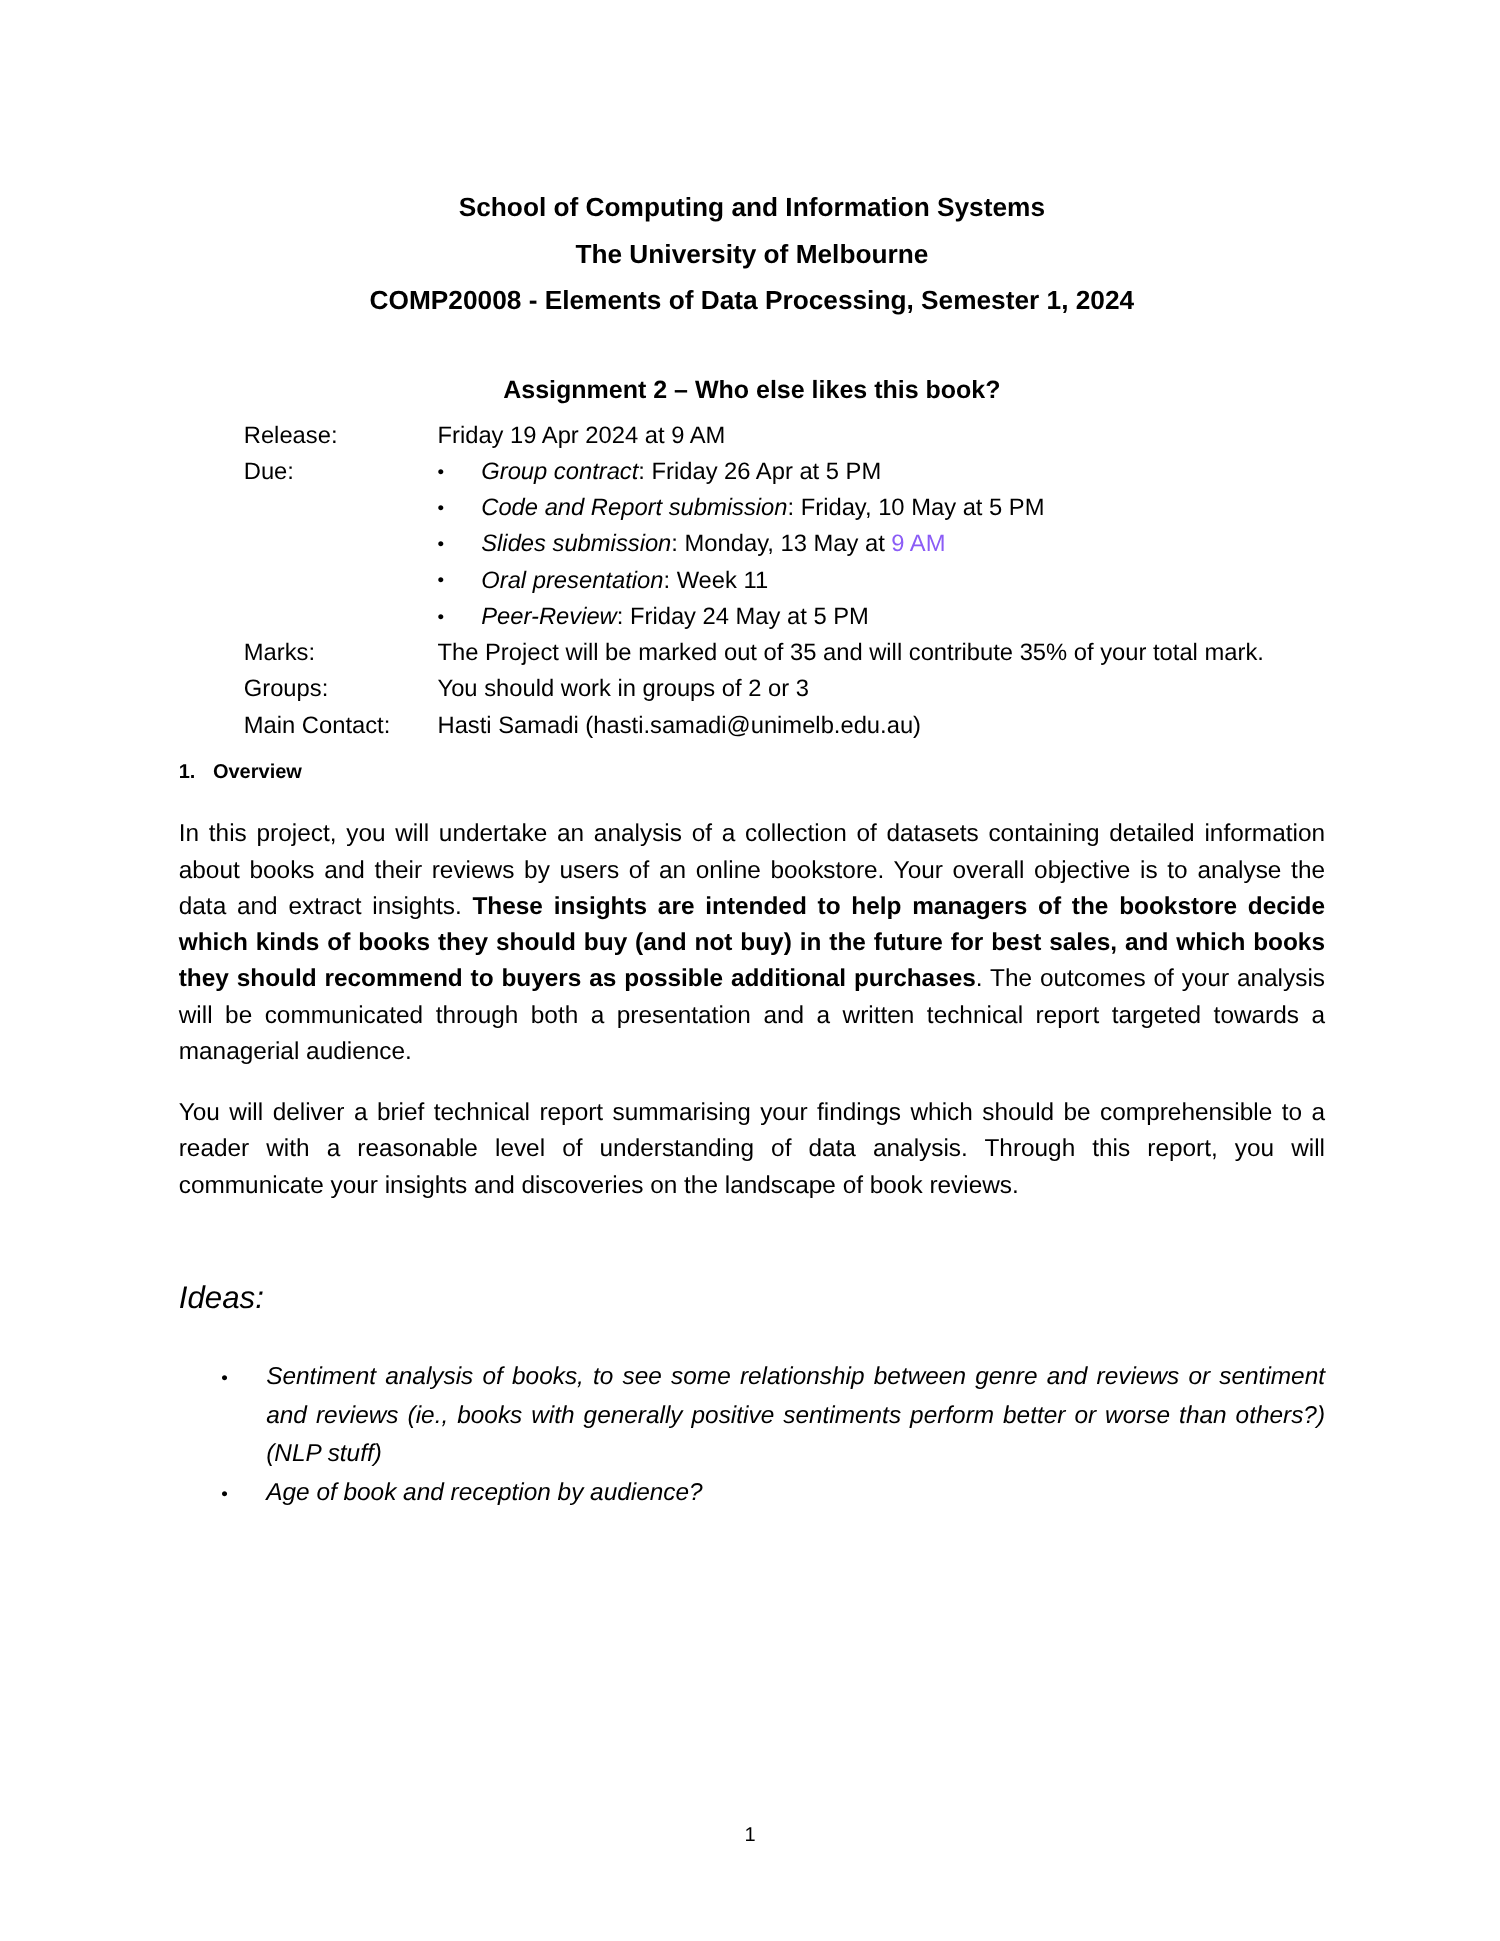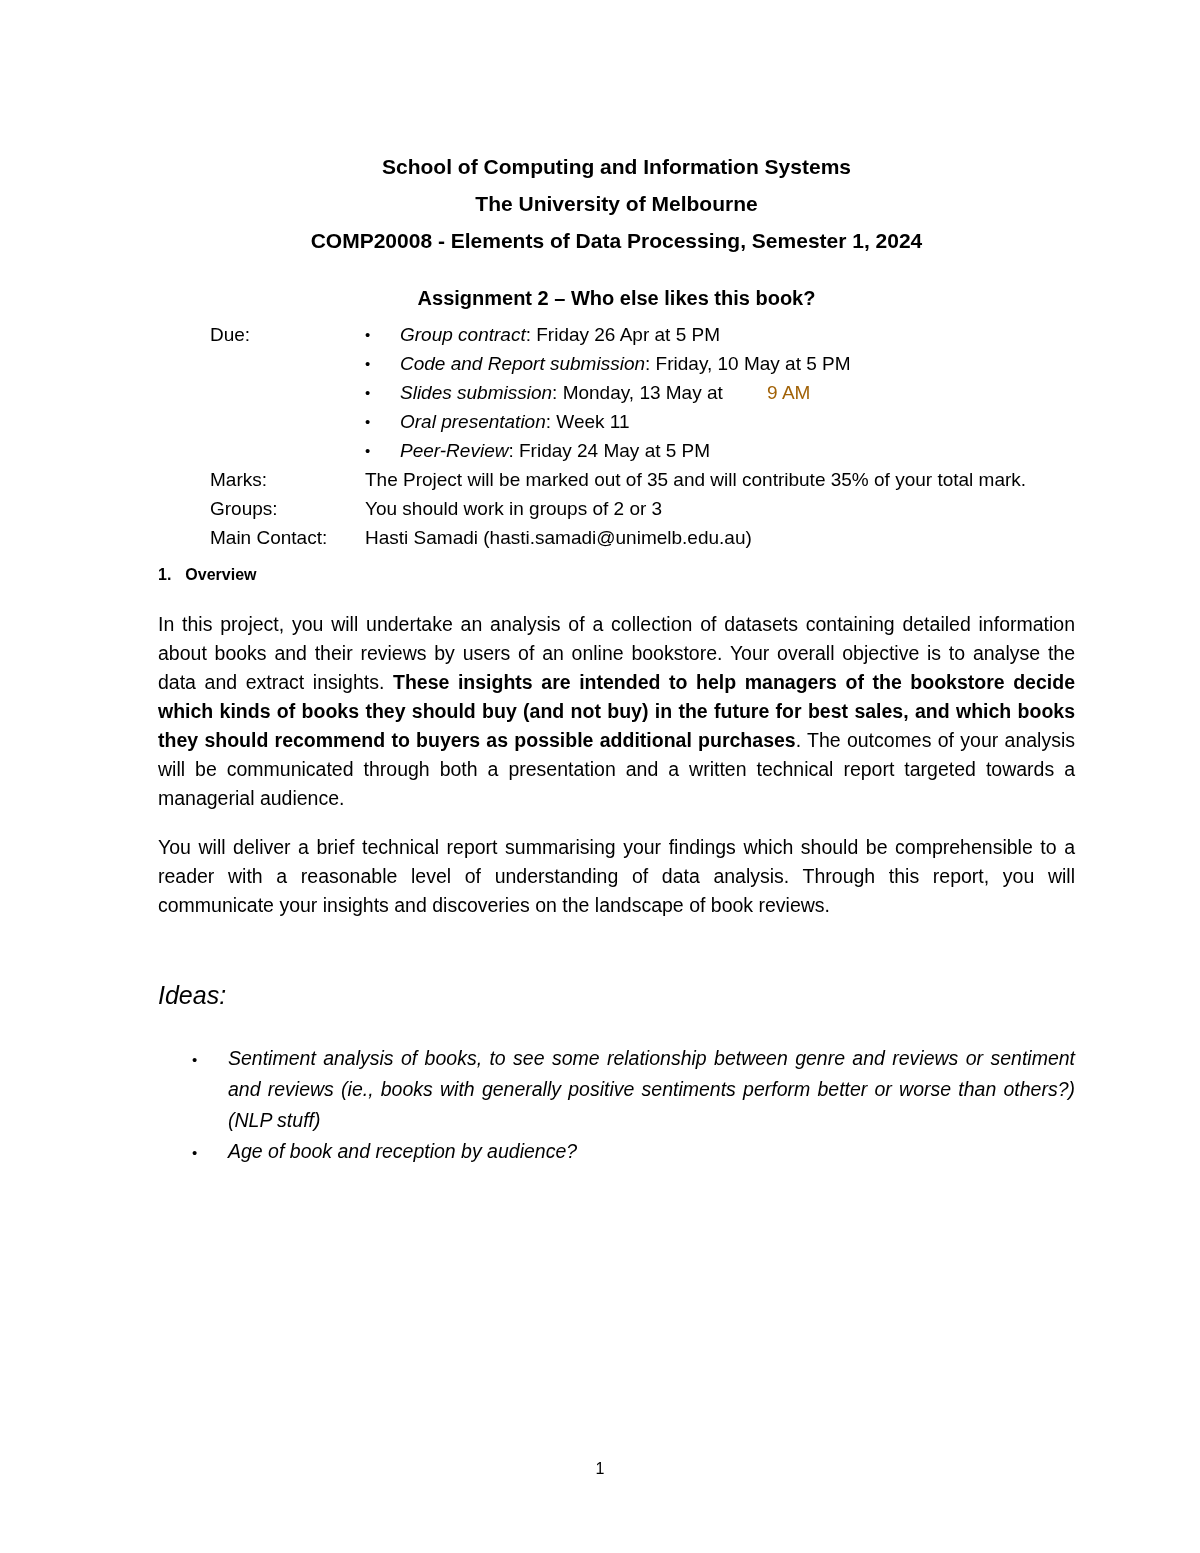--- a/index.html
+++ b/index.html
@@ -10,35 +10,35 @@
   body {
     width: 1200px;
     height: 1553px;
     position: relative;
     font-family: "Liberation Sans", sans-serif;
     color: #000000;
     overflow: hidden;
   }
   .page-content {
     position: absolute;
-    left: 158px;
+    left: 143px;
     top: 148px;
     width: 917px;
   }
   .doc-header {
     text-align: center;
     font-weight: bold;
     font-size: 21px;
     line-height: 37px;
   }
   .assignment-title {
     text-align: center;
     font-weight: bold;
     font-size: 20px;
-    margin-top: 24px;
+    margin-top: 38px;
     line-height: 30px;
   }
   .meta-block {
     margin-left: 52px;
     margin-top: 7px;
     font-size: 19px;
     line-height: 29px;
   }
   .meta-row {
     display: grid;
@@ -49,21 +49,21 @@
   .due-item {
     display: flex;
     align-items: flex-start;
   }
   .bullet-dot {
     width: 35px;
     flex: 0 0 35px;
     font-size: 15px;
   }
   .italic { font-style: italic; }
-  .red { color: #a16207; margin-left: 39px; }
+  .red { color: #8b5cf6; }
   .overview-heading {
     font-weight: bold;
     font-size: 16px;
     margin-top: 8px;
     line-height: 30px;
   }
   .overview-heading .h-num {
     display: inline-block;
     margin-right: 14px;
   }
@@ -117,20 +117,24 @@
   <div class="doc-header">
     <div>School of Computing and Information Systems</div>
     <div>The University of Melbourne</div>
     <div>COMP20008 - Elements of Data Processing, Semester 1, 2024</div>
   </div>
 
   <div class="assignment-title">Assignment 2 – Who else likes this book?</div>
 
   <div class="meta-block">
 
+    <div class="meta-row">
+      <div class="meta-label">Release:</div>
+      <div>Friday 19 Apr 2024 at 9 AM</div>
+    </div>
 
     <div class="meta-row">
       <div class="meta-label">Due:</div>
       <div>
         <div class="due-item">
           <span class="bullet-dot">•</span>
           <span><span class="italic">Group contract</span><span>: Friday 26 Apr at 5 PM</span></span>
         </div>
         <div class="due-item">
           <span class="bullet-dot">•</span>

